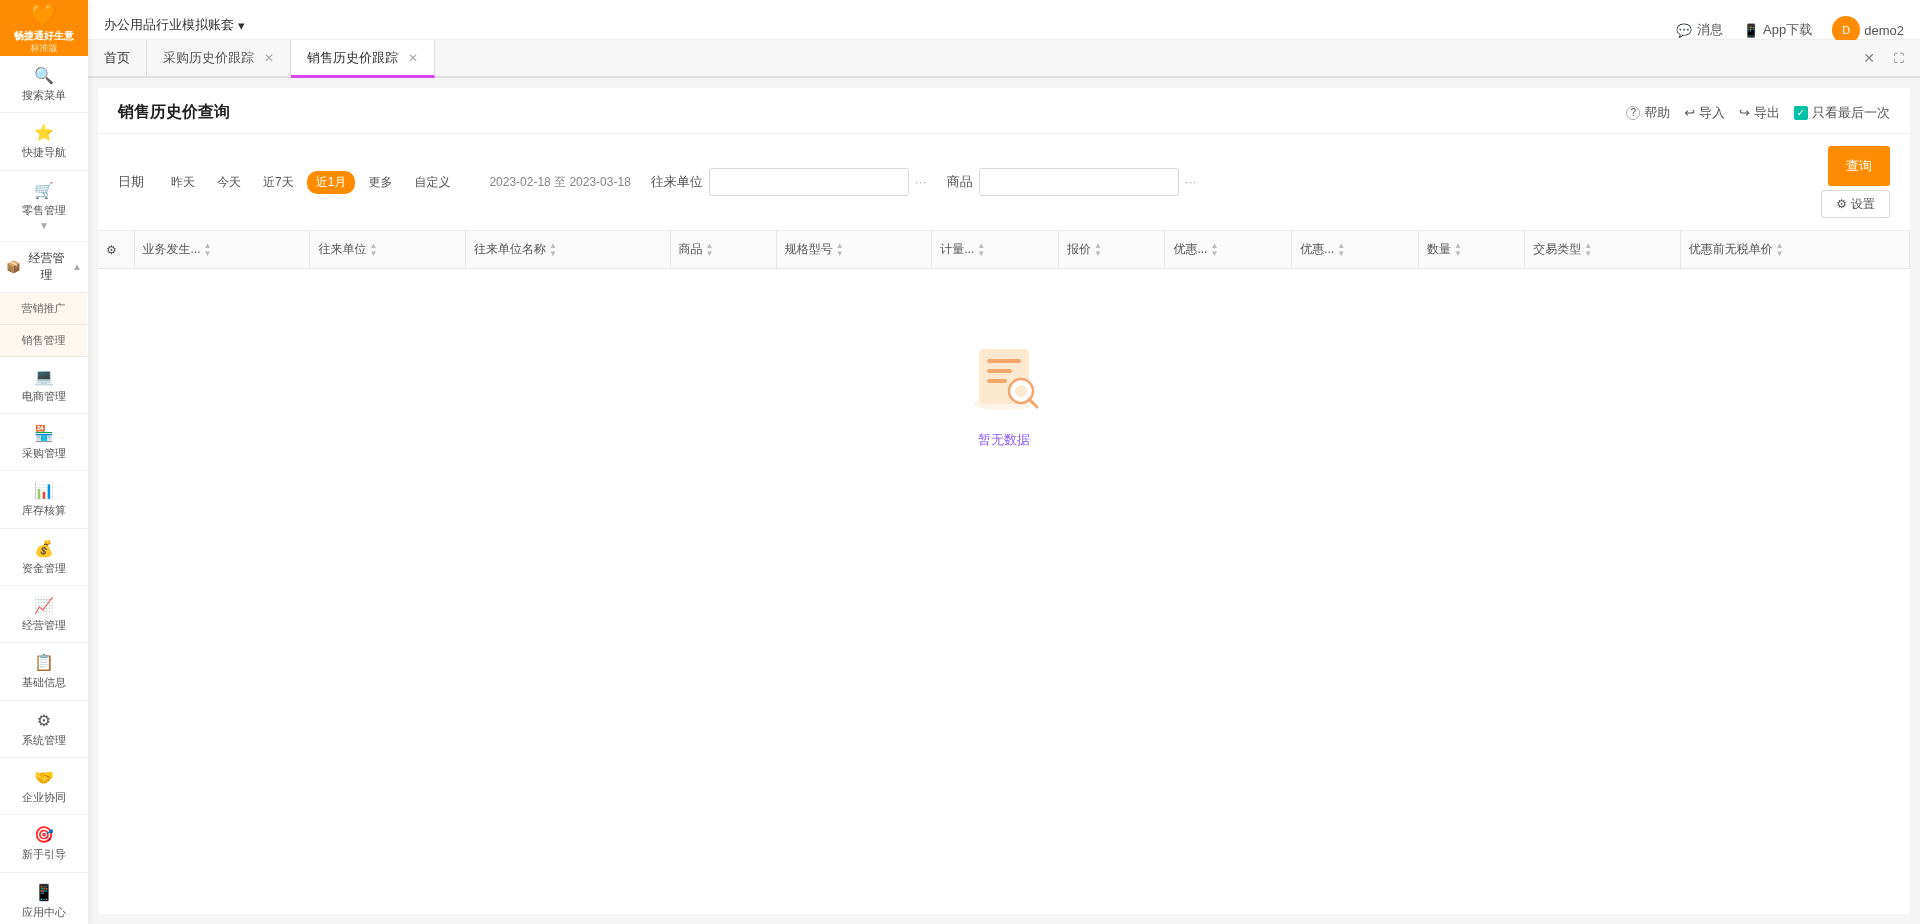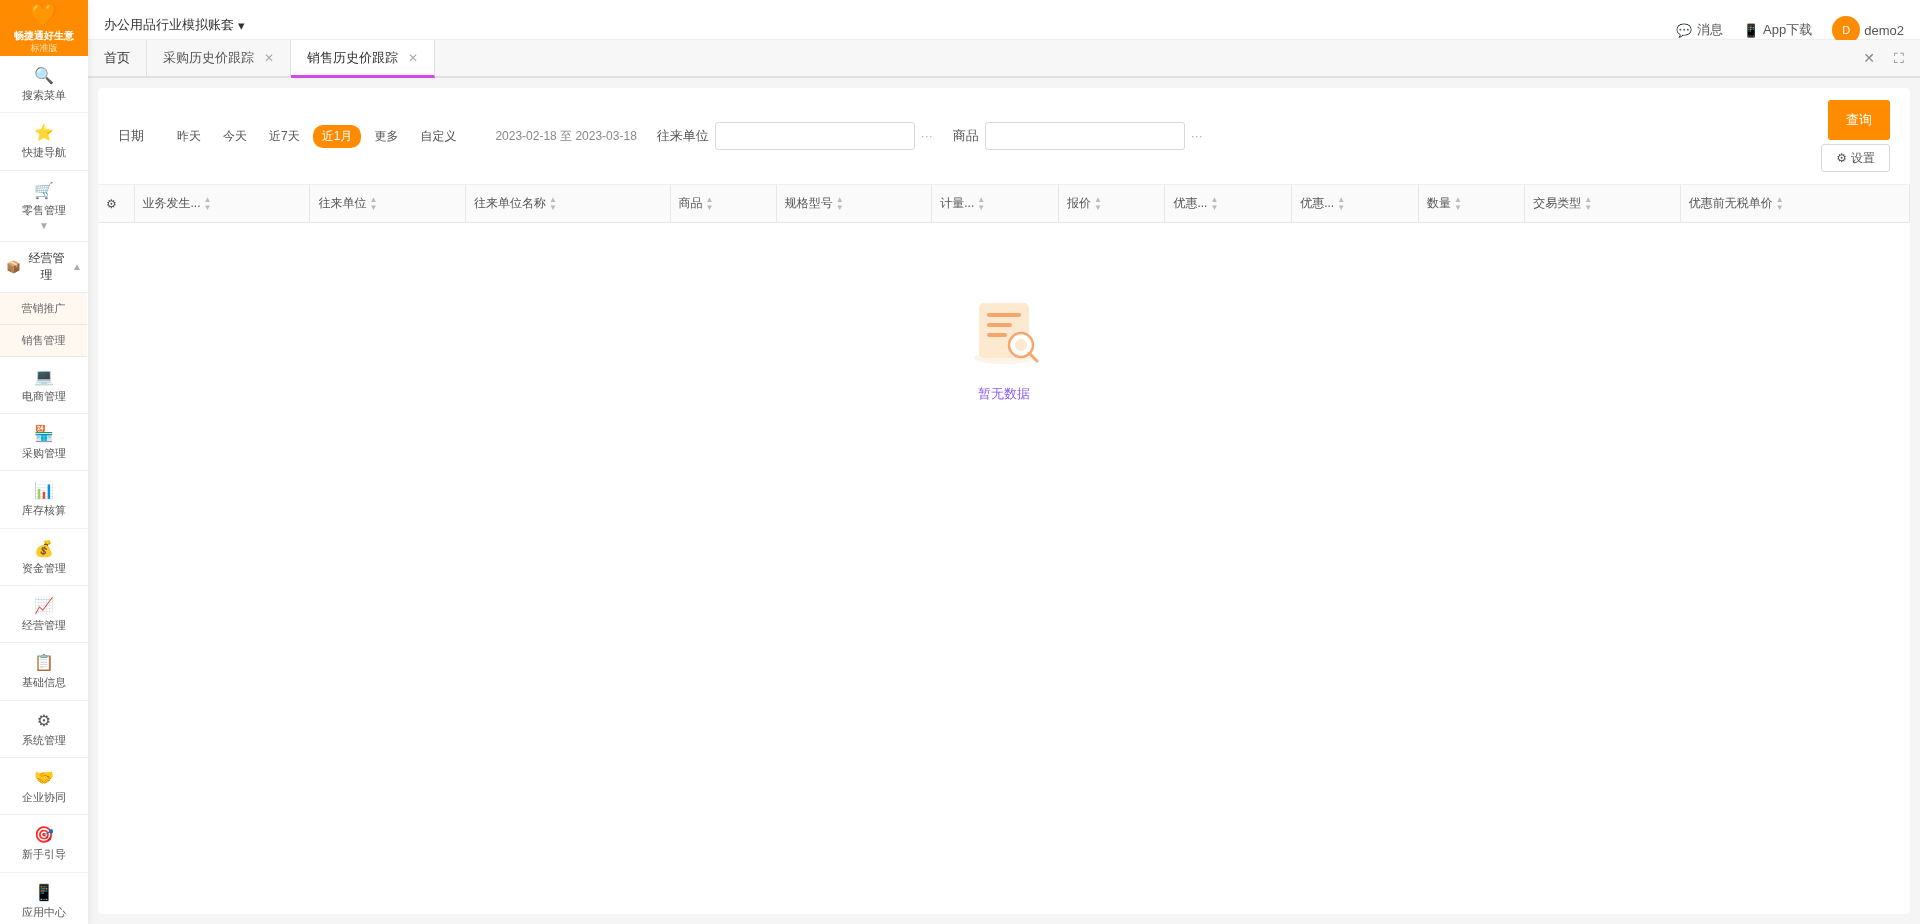--- a/index.html
+++ b/index.html
@@ -254,21 +254,21 @@
       display: flex;
       align-items: center;
       gap: 20px;
       border-bottom: 1px solid #f0f0f0;
       flex-shrink: 0;
       flex-wrap: wrap;
     }
     .filter-group {
       display: flex;
       align-items: center;
-      gap: 24px;
+      gap: 18px;
     }
     .filter-label {
       font-size: 13px;
       color: #555;
       white-space: nowrap;
     }
     .date-buttons {
       display: flex;
       align-items: center;
       gap: 4px;
@@ -543,33 +543,54 @@
     <div class="tabbar-spacer"></div>
     <div class="tabbar-controls">
       <div class="tabbar-ctrl-btn" title="关闭">✕</div>
       <div class="tabbar-ctrl-btn" title="全屏">⛶</div>
     </div>
   </div>
 
   <div class="content-area">
     <div class="page-content">
 
+      <div class="page-header">
+        <div class="page-title">销售历史价查询</div>
+        <div class="page-header-actions">
+          <div class="header-action-item">
+            <span style="border:1px solid #aaa;border-radius:50%;width:14px;height:14px;display:inline-flex;align-items:center;justify-content:center;font-size:10px;">?</span>
+            <span>帮助</span>
+          </div>
+          <div class="header-action-item">
+            <span>↩</span>
+            <span>导入</span>
+          </div>
+          <div class="header-action-item">
+            <span>↪</span>
+            <span>导出</span>
+          </div>
+          <div class="checkbox-label">
+            <div class="checkbox-checked">✓</div>
+            <span>只看最后一次</span>
+          </div>
+        </div>
+      </div>
 
       <div class="filter-area">
         <div class="filter-group">
           <span class="filter-label">日期</span>
           <div class="date-buttons">
             <span class="date-btn">昨天</span>
             <span class="date-btn">今天</span>
             <span class="date-btn">近7天</span>
             <span class="date-btn active">近1月</span>
             <span class="date-btn">更多</span>
             <span class="date-btn">自定义</span>
           </div>
-          <div style="display:flex;flex-direction:column;margin-left:0;">
+          <div style="display:flex;flex-direction:column;margin-left:6px;">
             <span class="date-range-text">2023-02-18 至 2023-03-18</span>
           </div>
         </div>
 
         <div class="filter-input-group">
           <span class="filter-label">往来单位</span>
           <input class="filter-input" type="text" placeholder="" style="">
           <span class="filter-dots">···</span>
         </div>
 

